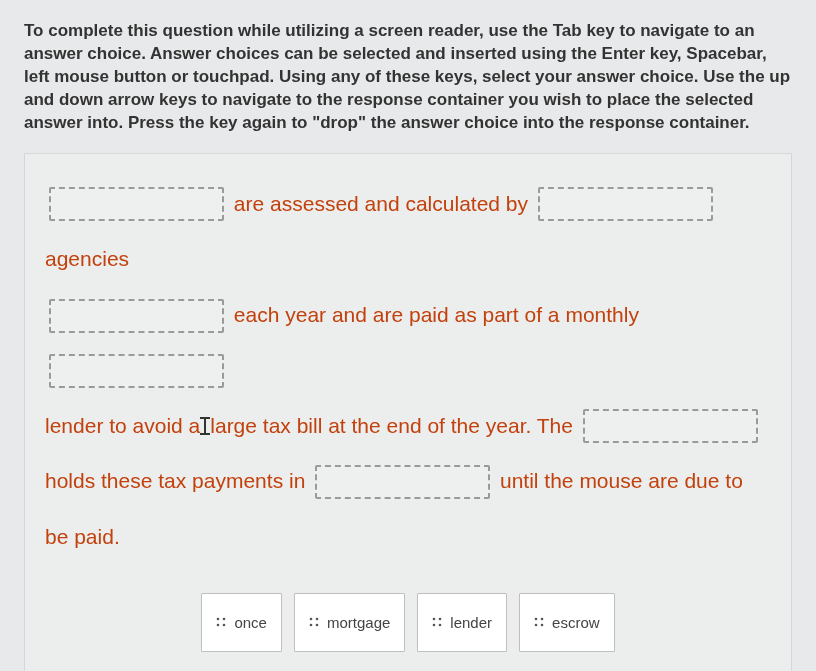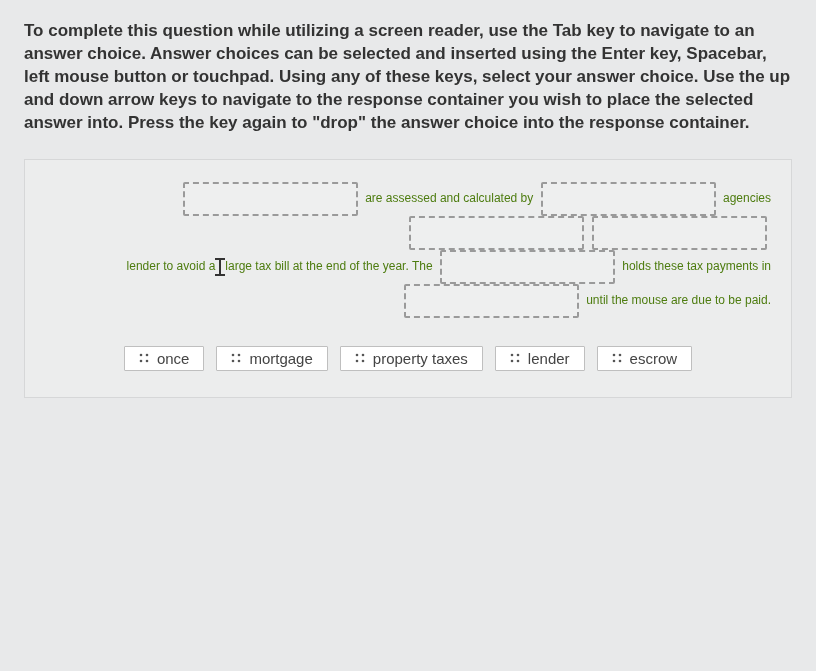--- a/index.html
+++ b/index.html
@@ -9,32 +9,31 @@
     font-family: Arial, Helvetica, sans-serif;
     background: #e8e9ea;
     color: #3a3a3a;
     width: 816px;
   }
   .instructions {
     font-size: 17px;
     line-height: 1.35;
     font-weight: 600;
     color: #333;
-    margin-bottom: 24px;
+    margin-bottom: 18px;
   }
   .question-panel {
     background: #eceded;
     border: 1px solid #d6d7d8;
     padding: 22px 20px 26px 20px;
   }
   .sentence {
-    font-size: 12px;
-    color: #4d7c0f;
+    font-size: 21px;
+    color: #c2410c;
     line-height: 2.6;
-    text-align: right;
   }
   .sentence .txt {
     display: inline;
     vertical-align: middle;
   }
   .drop-zone {
     display: inline-block;
     vertical-align: middle;
     min-width: 155px;
     height: 34px;
@@ -57,21 +56,21 @@
     display:flex;
     justify-content:center;
     gap:12px;
   }
   .choice {
     display: inline-flex;
     align-items: center;
     gap: 8px;
     background: #fff;
     border: 1px solid #bfbfbf;
-    padding: 3px 14px;
+    padding: 20px 14px;
     font-size: 15px;
     color: #444;
     cursor: grab;
     border-radius: 1px;
   }
   .grip {
     display: inline-block;
     width: 10px;
     height: 10px;
     position: relative;
@@ -100,21 +99,21 @@
   }
 </style>
 </head>
 <body>
 
 <div class="instructions">To complete this question while utilizing a screen reader, use the Tab key to navigate to an answer choice. Answer choices can be selected and inserted using the Enter key, Spacebar, left mouse button or touchpad. Using any of these keys, select your answer choice. Use the up and down arrow keys to navigate to the response container you wish to place the selected answer into. Press the key again to "drop" the answer choice into the response container.</div>
 
 <div class="question-panel">
   <div class="sentence">
     <span class="drop-zone wide"></span><span class="txt"> are assessed and calculated by </span><span class="drop-zone wide"></span><span class="txt"> agencies </span><br>
-    <span class="drop-zone wide"></span><span class="drop-zone wide"></span><br>
+    <span class="drop-zone wide"></span><span class="txt"> each year and are paid as part of a monthly </span><span class="drop-zone wide"></span><br>
     <span class="txt"> lender to avoid a</span><span class="cursor-ibeam"></span><span class="txt">large tax bill at the end of the year. The </span><span class="drop-zone wide"></span><span class="txt"> holds these tax payments in </span><span class="drop-zone wide"></span><span class="txt"> until the mouse are due to be paid.</span>
   </div>
 
   <div class="answer-bank">
     <div class="choice">
       <span class="grip">
         <svg viewBox="0 0 10 10" width="10" height="10">
             <g fill="#555">
               <circle cx="2" cy="2" r="1.3"></circle>
               <circle cx="8" cy="2" r="1.3"></circle>
@@ -142,33 +141,20 @@
       <span class="grip">
         <svg viewBox="0 0 10 10" width="10" height="10">
             <g fill="#555">
               <circle cx="2" cy="2" r="1.3"></circle>
               <circle cx="8" cy="2" r="1.3"></circle>
               <circle cx="2" cy="8" r="1.3"></circle>
               <circle cx="8" cy="8" r="1.3"></circle>
             </g>
           </svg>
       </span>
-      <span>property taxes</span>
-    </div>
-    <div class="choice">
-      <span class="grip">
-        <svg viewBox="0 0 10 10" width="10" height="10">
-            <g fill="#555">
-              <circle cx="2" cy="2" r="1.3"></circle>
-              <circle cx="8" cy="2" r="1.3"></circle>
-              <circle cx="2" cy="8" r="1.3"></circle>
-              <circle cx="8" cy="8" r="1.3"></circle>
-            </g>
-          </svg>
-      </span>
       <span>lender</span>
     </div>
     <div class="choice">
       <span class="grip">
         <svg viewBox="0 0 10 10" width="10" height="10">
             <g fill="#555">
               <circle cx="2" cy="2" r="1.3"></circle>
               <circle cx="8" cy="2" r="1.3"></circle>
               <circle cx="2" cy="8" r="1.3"></circle>
               <circle cx="8" cy="8" r="1.3"></circle>

